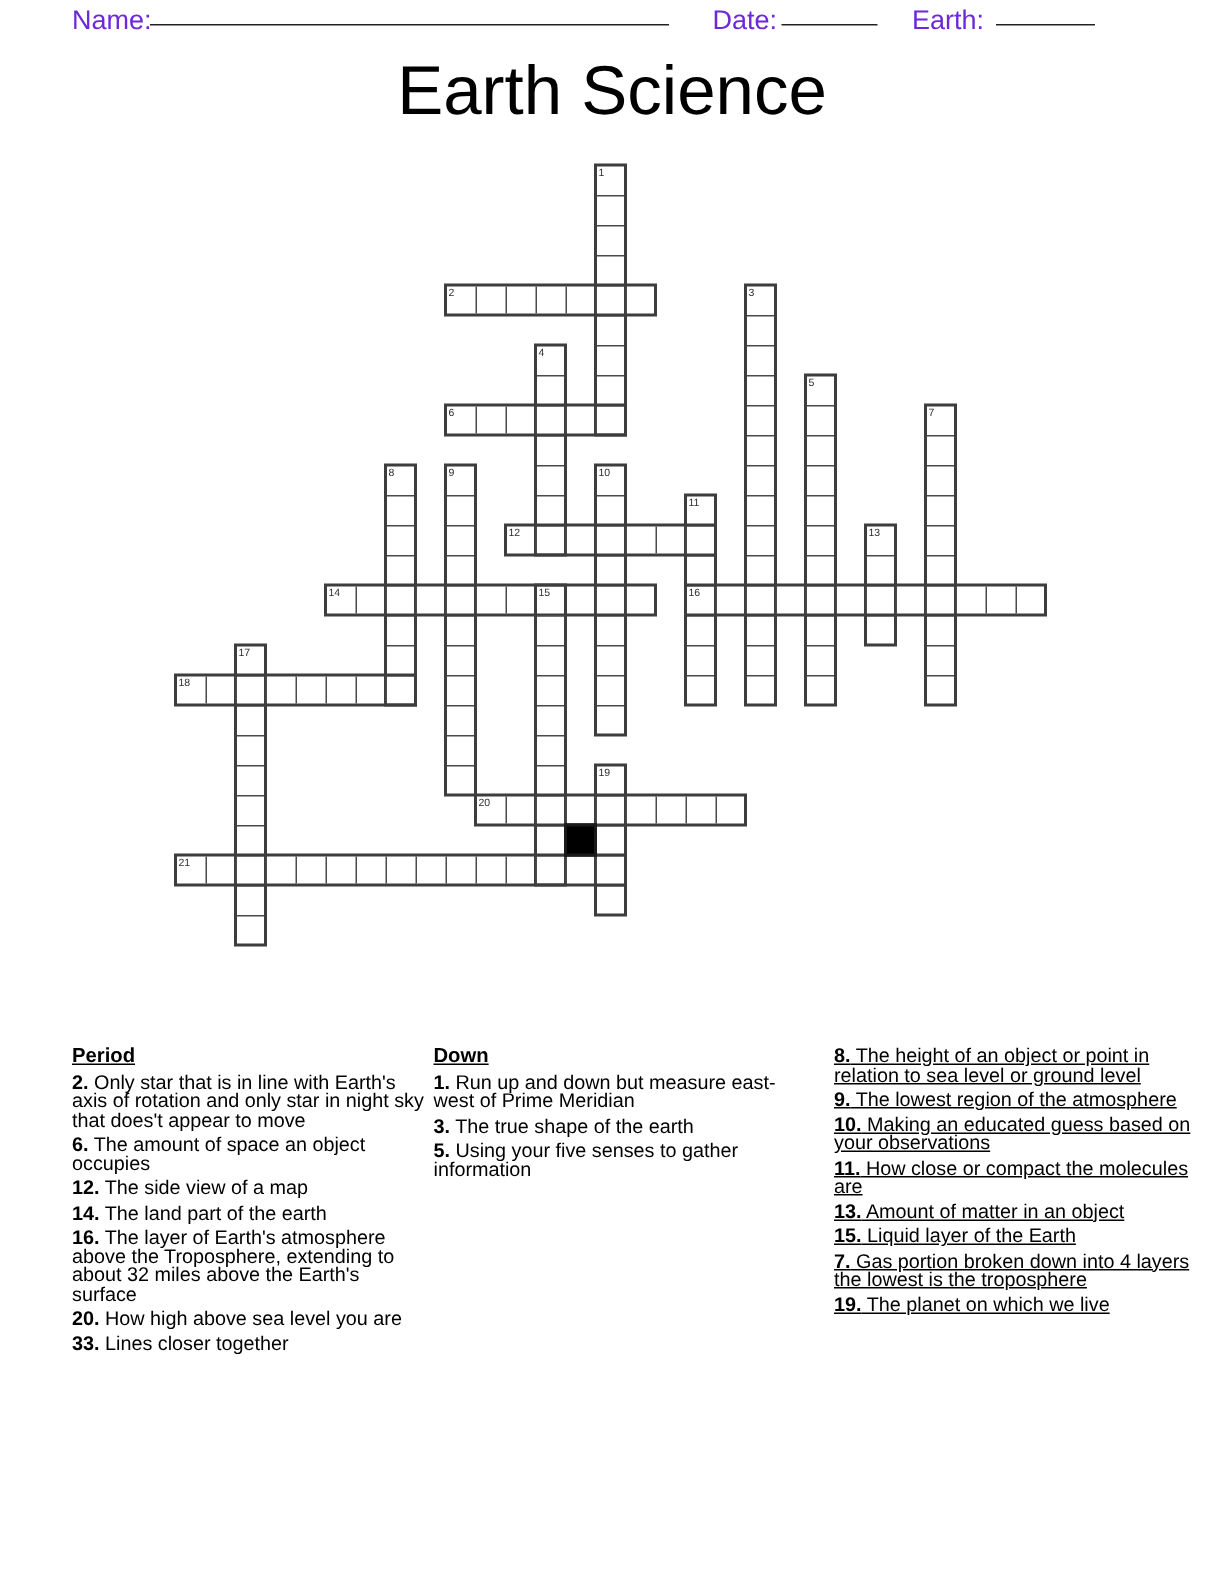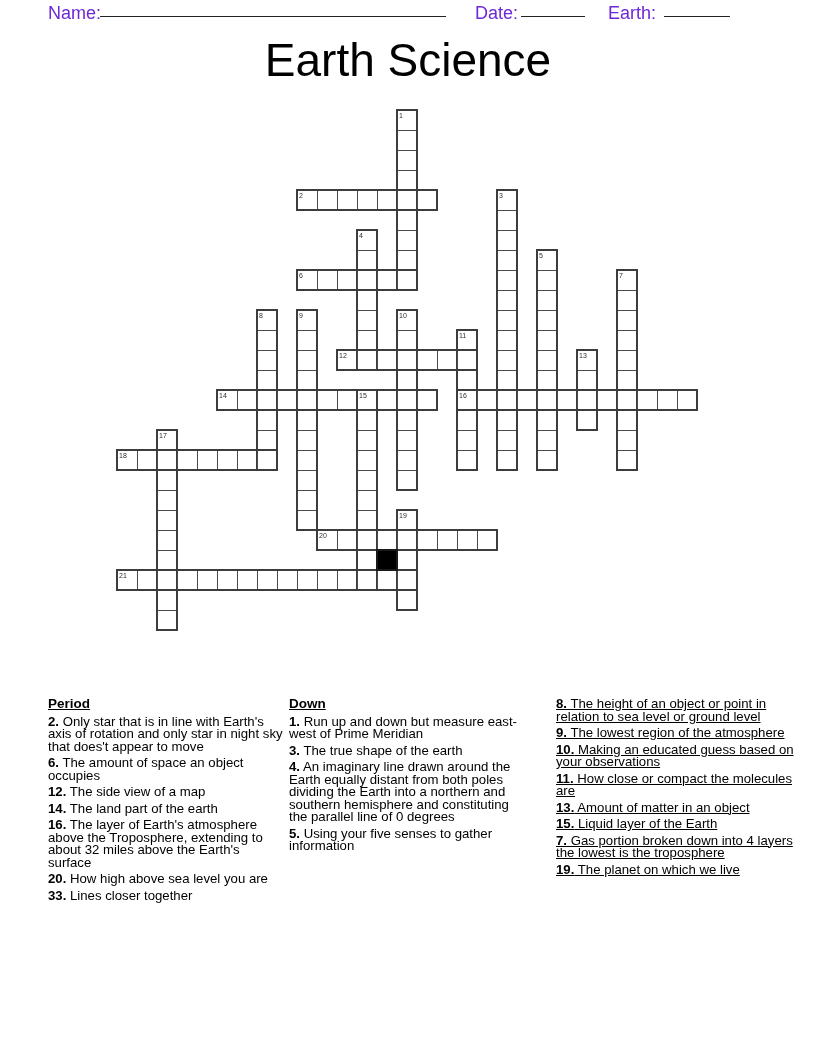--- a/index.html
+++ b/index.html
@@ -293,21 +293,20 @@
     <div class="clue"><span class="cnum">12.</span> The side view of a map</div>
     <div class="clue"><span class="cnum">14.</span> The land part of the earth</div>
     <div class="clue"><span class="cnum">16.</span> The layer of Earth's atmosphere above the Troposphere, extending to about 32 miles above the Earth's surface</div>
     <div class="clue"><span class="cnum">20.</span> How high above sea level you are</div>
     <div class="clue"><span class="cnum">33.</span> Lines closer together</div>
   </div>
 <div class="clue-col" id="clue-col-down1">
   <div class="clue-heading">Down</div>
 <div class="clue"><span class="cnum">1.</span> Run up and down but measure east-west of Prime Meridian</div>
     <div class="clue"><span class="cnum">3.</span> The true shape of the earth</div>
-    <div class="clue"><span class="cnum">4.</span> An imaginary line drawn around the Earth equally distant from both poles dividing the Earth into a northern and southern hemisphere and constituting the parallel line of 0 degrees</div>
     <div class="clue"><span class="cnum">5.</span> Using your five senses to gather information</div>
   </div>
 <div class="clue-col" id="clue-col-down2">
     <div class="clue"><span class="cnum">8.</span> The height of an object or point in relation to sea level or ground level</div>
     <div class="clue"><span class="cnum">9.</span> The lowest region of the atmosphere</div>
     <div class="clue"><span class="cnum">10.</span> Making an educated guess based on your observations</div>
     <div class="clue"><span class="cnum">11.</span> How close or compact the molecules are</div>
     <div class="clue"><span class="cnum">13.</span> Amount of matter in an object</div>
     <div class="clue"><span class="cnum">15.</span> Liquid layer of the Earth</div>
     <div class="clue"><span class="cnum">7.</span> Gas portion broken down into 4 layers the lowest is the troposphere</div>

